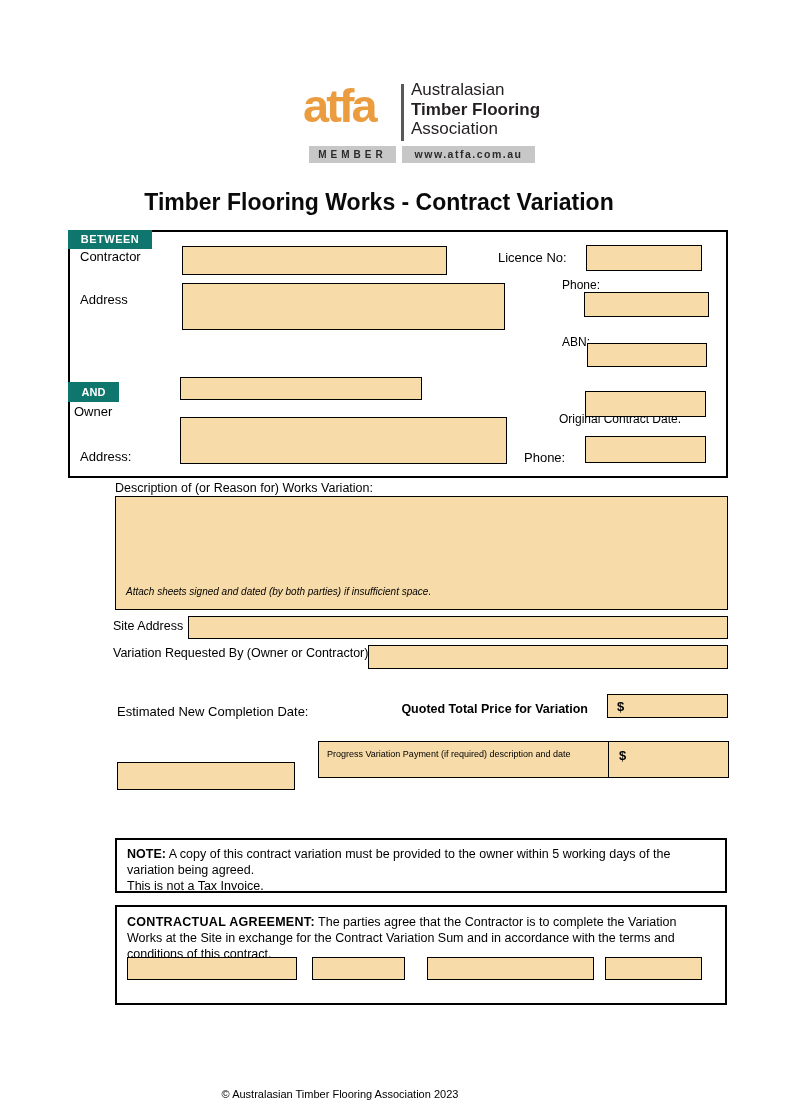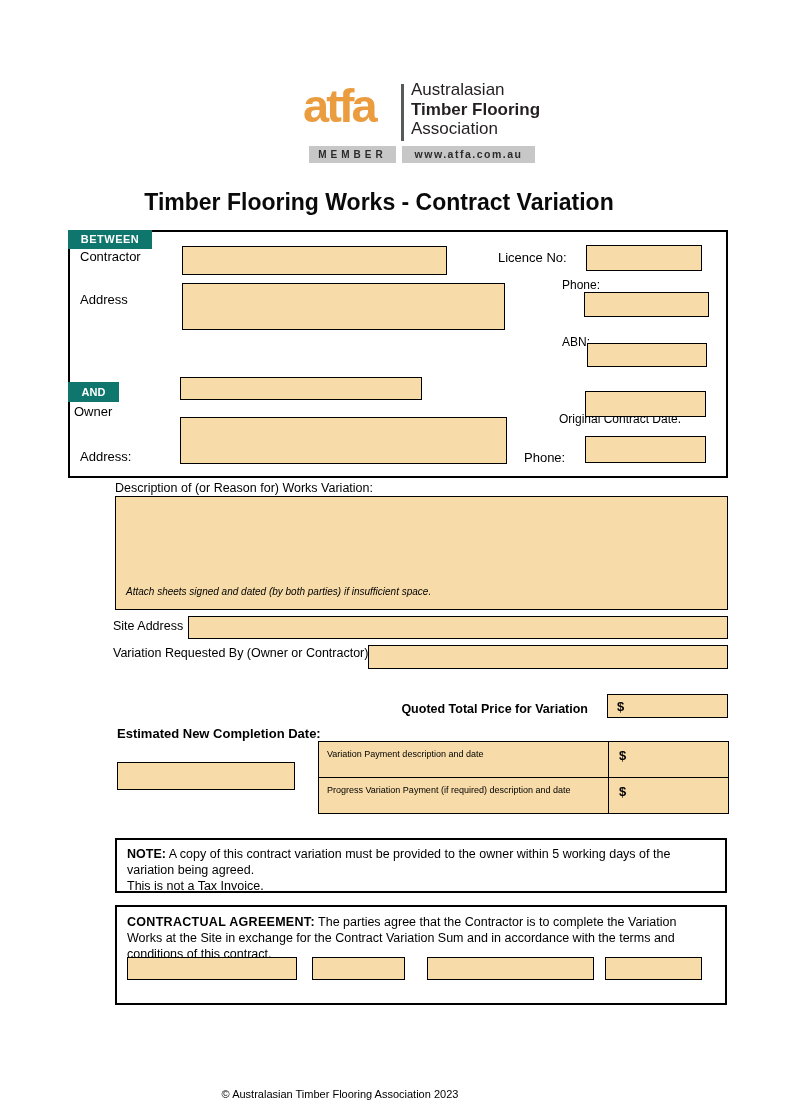--- a/index.html
+++ b/index.html
@@ -126,29 +126,25 @@
 
   <div class="lbl" style="left:113px; top:619px; font-size:12.5px;">Site Address</div>
   <div class="field" style="left:188px; top:616px; width:540px; height:23px;"></div>
 
   <div class="lbl" style="left:113px; top:646px; font-size:12.5px;">Variation Requested By (Owner or Contractor):</div>
   <div class="field" style="left:368px; top:645px; width:360px; height:24px;"></div>
 
   <div class="quoted-label">Quoted Total Price for Variation</div>
   <div class="field dollar-field" style="left:607px; top:694px; width:121px; height:24px;"><span>$</span></div>
 
-  <div class="lbl" style="left:117px; top:726px;font-weight:bold;">Estimated New Completion Date:</div>
+  <div class="lbl" style="left:117px; top:704px;">Estimated New Completion Date:</div>
   <div class="field" style="left:117px; top:762px; width:178px; height:28px;"></div>
 
   <table class="pay-table">
     <tbody>
-        <tr>
-      <td class="pay-desc">Variation Payment description and date</td>
-      <td class="pay-amt">$</td>
-    </tr>
     <tr>
       <td class="pay-desc">Progress Variation Payment (if required) description and date</td>
       <td class="pay-amt">$</td>
     </tr>
   </tbody>
     </table>
 
   <div class="note-box">
     <span class="inline-b">NOTE:</span>
     <span>A copy of this contract variation must be provided to the owner within 5 working days of the variation being agreed.</span>

